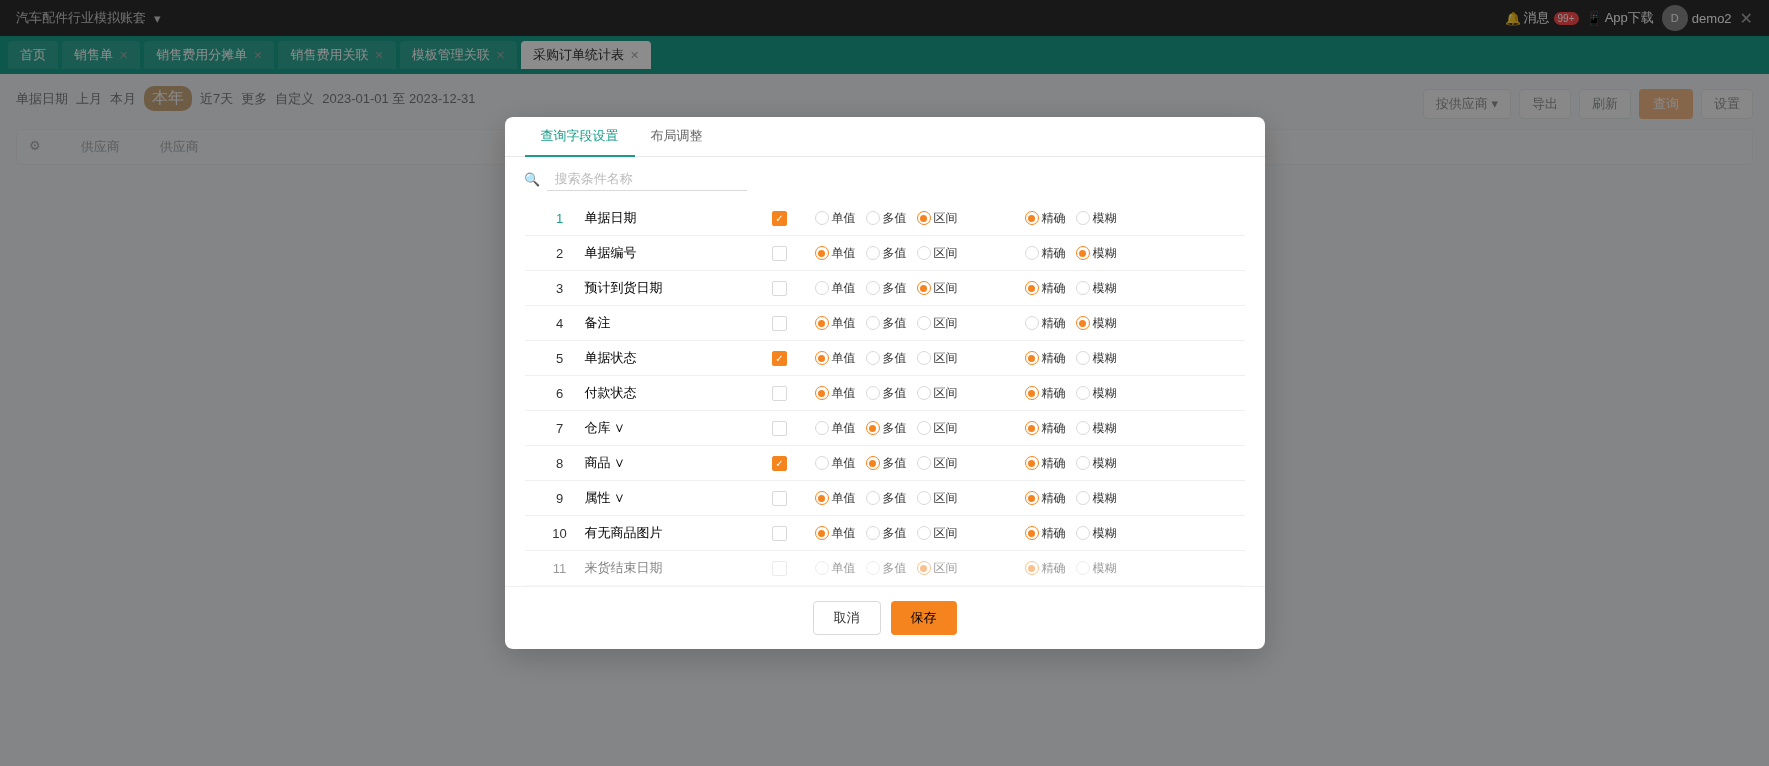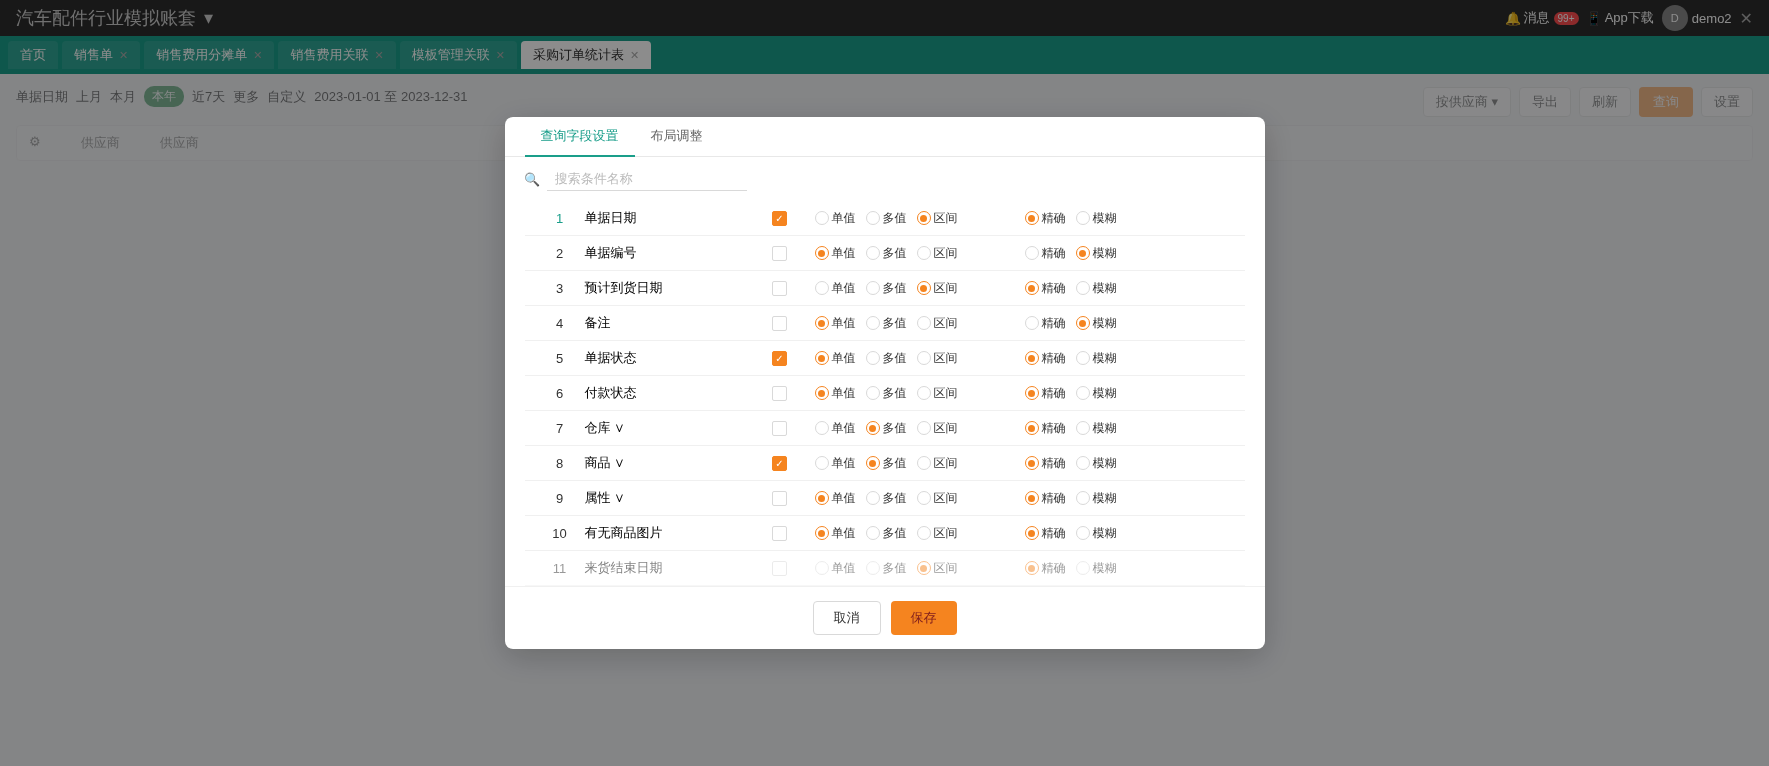--- a/index.html
+++ b/index.html
@@ -8,21 +8,21 @@
     
     .top-bar {
       background: #2d2d2d;
       height: 36px;
       display: flex;
       align-items: center;
       justify-content: space-between;
       padding: 0 16px;
       color: #fff;
     }
-    .top-bar-left { font-size: 18px; color: #ccc; display: flex; align-items: center; gap: 8px; }
+    .top-bar-left { font-size: 13px; color: #ccc; display: flex; align-items: center; gap: 8px; }
     .notification-badge {
       background: #ff4d4f; color: #fff; border-radius: 10px;
       font-size: 10px; padding: 1px 4px; margin-left: 2px;
     }
     .avatar { width: 26px; height: 26px; border-radius: 50%; background: #888; display: inline-flex; align-items: center; justify-content: center; color: #fff; font-size: 11px; }
 
     
     .tab-bar {
       background: #1a9e8a;
       height: 38px;
@@ -59,22 +59,22 @@
       padding: 6px 14px; cursor: pointer; font-size: 13px;
     }
     .btn-white {
       background: #fff; color: #333; border: 1px solid #ddd; border-radius: 4px;
       padding: 5px 12px; cursor: pointer; font-size: 13px;
     }
     .filter-bar {
       display: flex; align-items: center; gap: 8px; margin-bottom: 10px; font-size: 13px;
     }
     .date-tag {
-      background: #15803d; color: #fff; border-radius: 10px;
-      padding: 2px 8px; font-size: 12px;
+      background: #a16207; color: #fff; border-radius: 10px;
+      padding: 2px 8px; font-size: 16px;
     }
 
     
     .table-header {
       background: #f7f7f7;
       border: 1px solid #e8e8e8;
       border-radius: 4px;
       padding: 8px 12px;
       display: flex;
       gap: 40px;
@@ -204,21 +204,21 @@
       display: flex;
       justify-content: center;
       gap: 10px;
       border-top: 1px solid #f0f0f0;
     }
     .btn-cancel {
       background: #fff; color: #333; border: 1px solid #d9d9d9;
       border-radius: 4px; padding: 7px 20px; cursor: pointer; font-size: 13px;
     }
     .btn-save {
-      background: #f5841f; color: #7f1d1d; border: none;
+      background: #f5841f; color: #000000; border: none;
       border-radius: 4px; padding: 7px 20px; cursor: pointer; font-size: 13px;
     }
 
     .top-right-btn { display: flex; align-items: center; gap: 8px; }
   </style>
 </head>
 <body>
 
 <div class="top-bar">
   <div class="top-bar-left">

